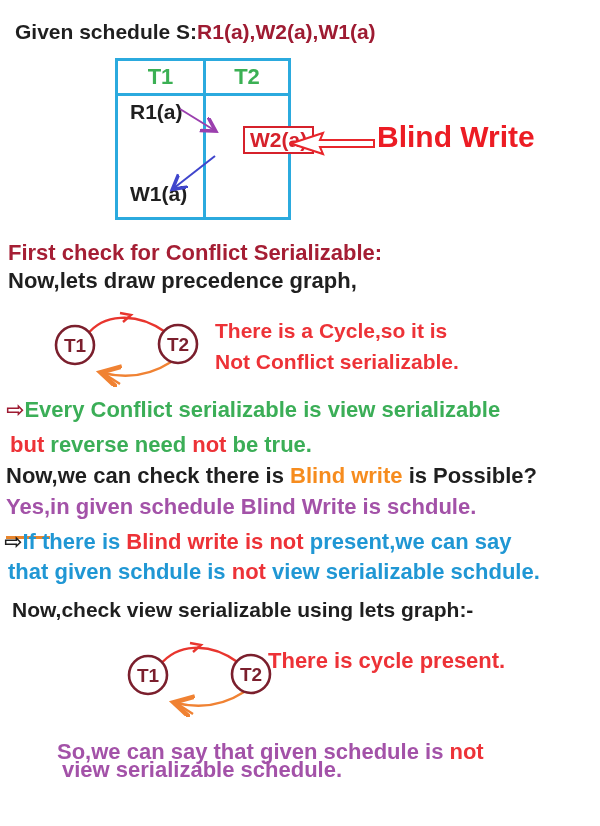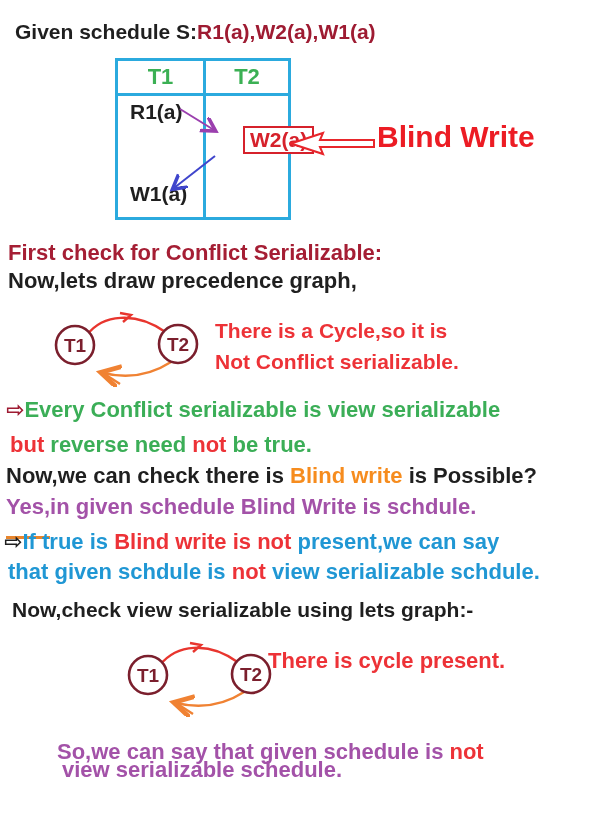--- a/index.html
+++ b/index.html
@@ -101,21 +101,21 @@
   </div>
 
   <div class="abs fs22" style="left:6px;top:463px;">
     <span class="t-black">Now,we can check there is </span><span class="t-orange">Blind write</span><span class="t-black"> is Possible?</span>
   </div>
   <div class="abs fs22 t-purple" style="left:6px;top:494px;">
     <span class="yes-underline">Yes,</span><span>in given schedule Blind Write is schdule.</span>
   </div>
 
   <div class="abs fs22" style="left:4px;top:529px;">
-    <span class="arrow-glyph t-black">⇨</span><span class="t-blue">If true is </span><span class="t-red">Blind write is not</span><span class="t-blue"> present,we can say</span>
+    <span class="arrow-glyph t-black">⇨</span><span class="t-blue">If there is </span><span class="t-red">Blind write is not</span><span class="t-blue"> present,we can say</span>
   </div>
   <div class="abs fs22" style="left:8px;top:559px;">
     <span class="t-blue">that given schdule is </span><span class="t-red">not</span><span class="t-blue"> view serializable schdule.</span>
   </div>
 
   <div class="abs fs21 t-black" style="left:12px;top:598px;">Now,check view serializable using lets graph:-</div>
 
   <svg class="abs" style="left:108px;top:632px;" width="195" height="95">
     <path d="M52,33 C68,13 100,8 131,31" fill="none" stroke="#e8352e" stroke-width="2.4"></path>
     <path d="M82,11 L93,13 L85,20" fill="none" stroke="#e8352e" stroke-width="2.4"></path>

